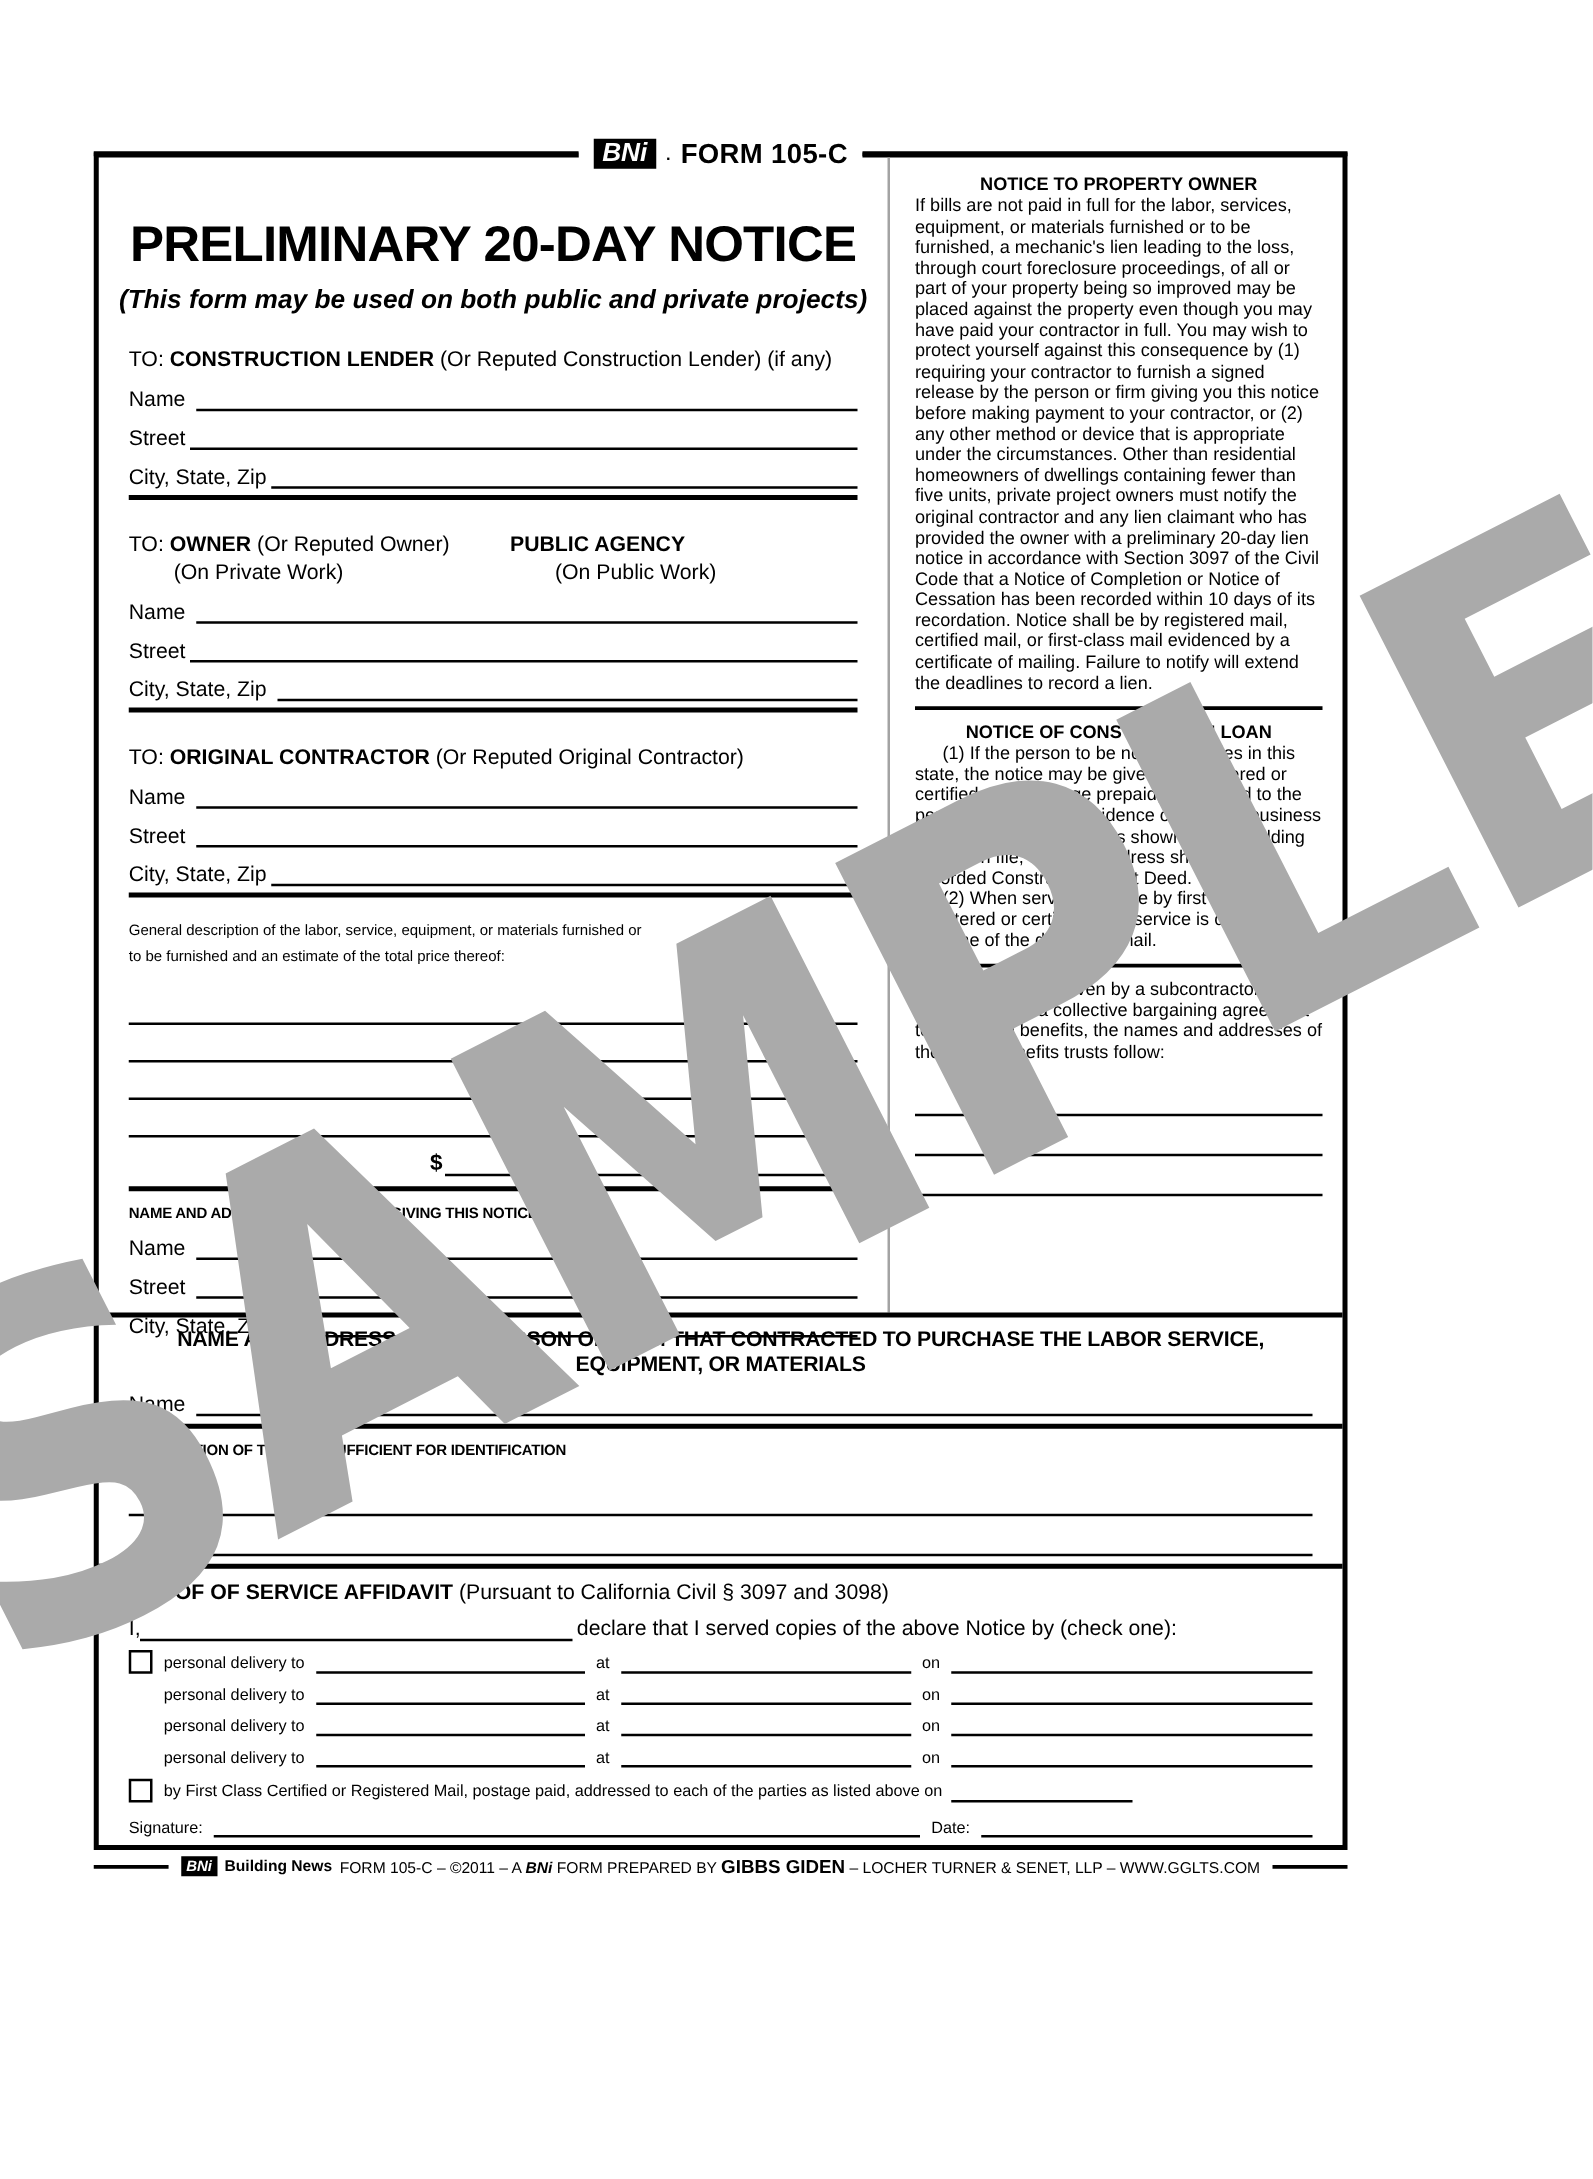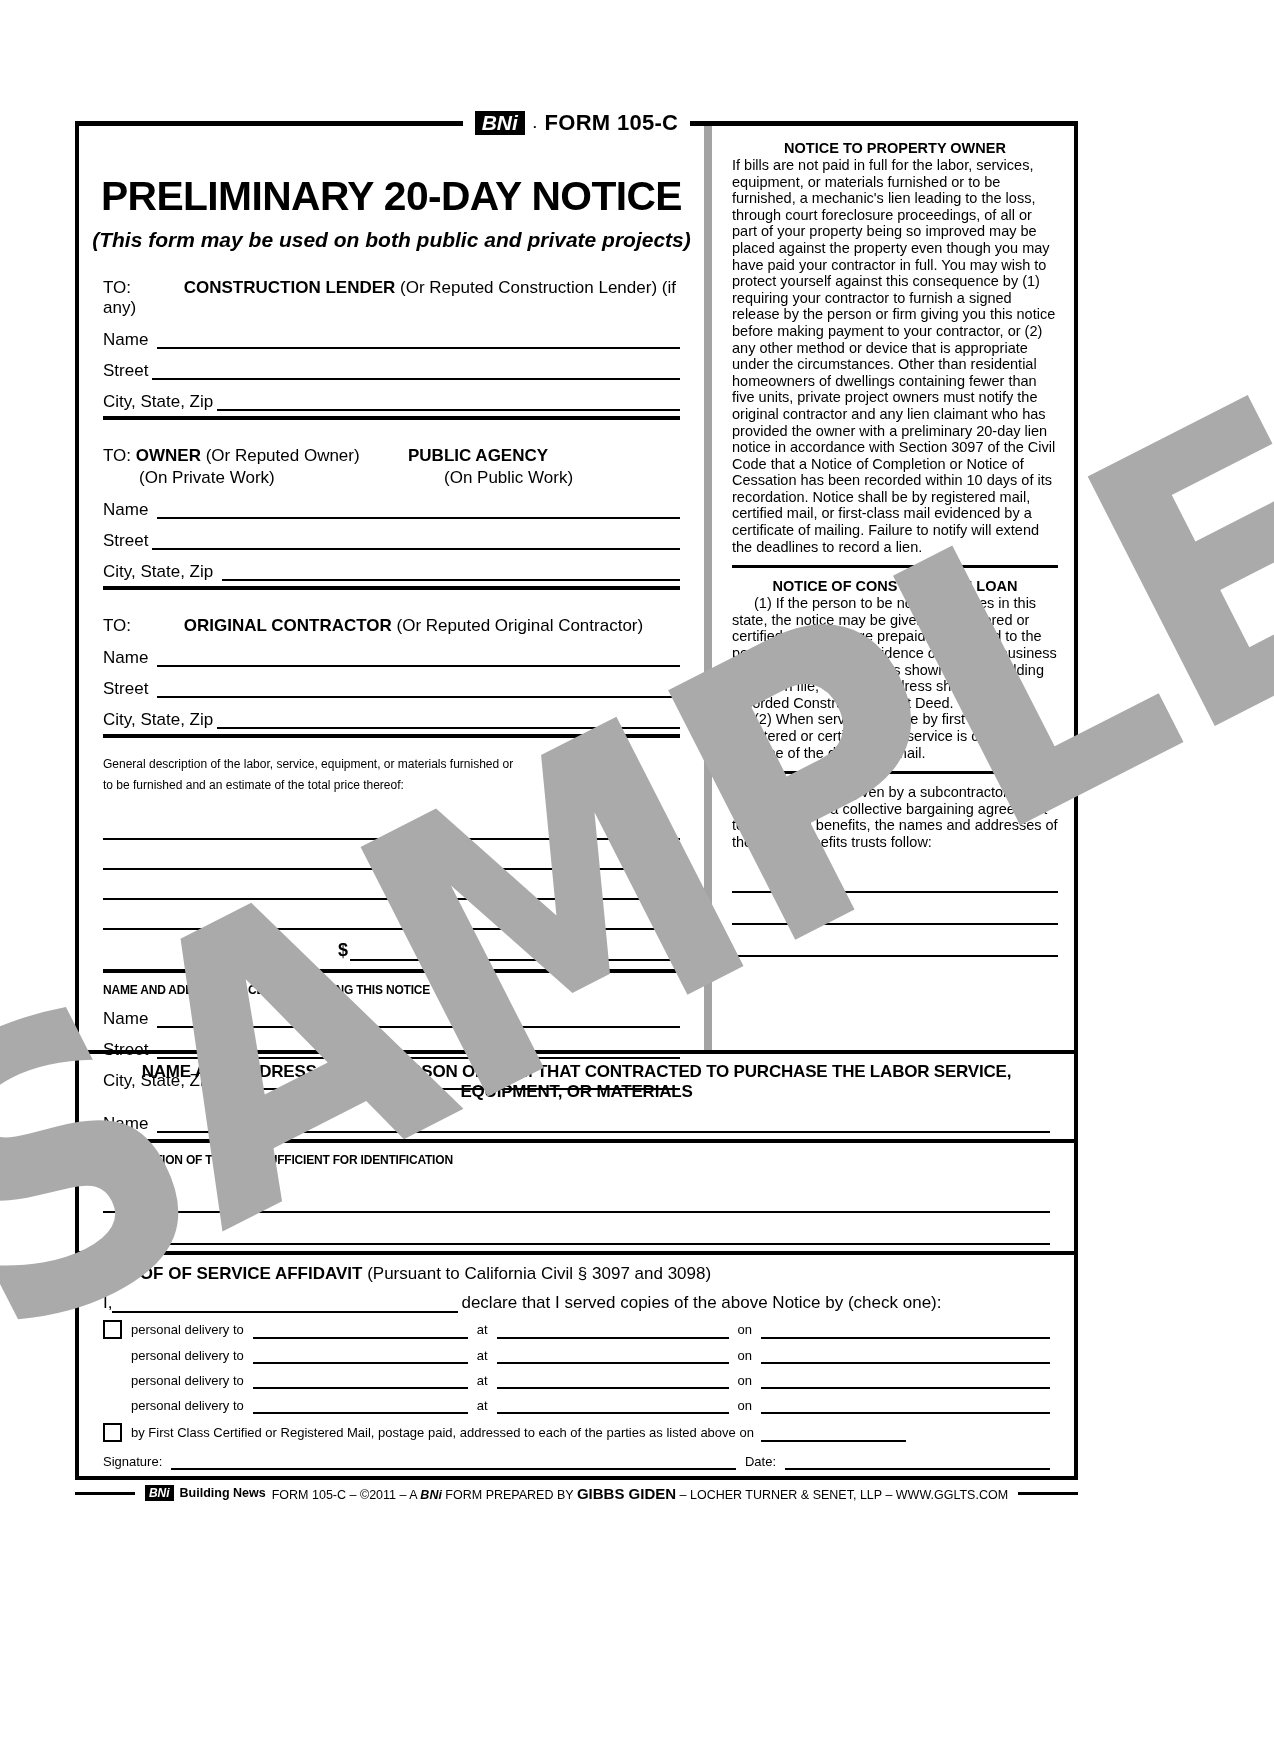--- a/index.html
+++ b/index.html
@@ -30,32 +30,32 @@
     display:inline-block;background:#000;color:#fff;font-weight:bold;
     font-style:italic;font-size:21px;letter-spacing:0px;padding:1px 7px 2px 7px;
     line-height:1.0;font-family:"Liberation Sans",sans-serif;
   }
   .bni-dot{font-size:13px;font-weight:bold;}
   .hdr-text{font-size:22px;font-weight:bold;letter-spacing:.3px;}
 
   
   .left-col{
     position:absolute;left:0;top:0;width:633px;height:924px;
-    box-sizing:border-box;border-right:8px solid #a3a3a3;
+    box-sizing:border-box;border-right:2px solid #a3a3a3;
   }
   .title-main{
     text-align:center;font-size:40px;font-weight:bold;letter-spacing:-0.6px;
     margin:48px 0 0 0;transform:scaleX(1.02);
   }
   .title-sub{
     text-align:center;font-size:21px;font-weight:bold;margin:9px 0 0 0;font-style:italic;
   }
   .blk{margin:0 24px;}
   .to-line{font-size:17px;margin-top:26px;}
-  .to-line b{font-weight:bold;margin-left:48px;}
+  .to-line b{font-weight:bold;}
   .to-row{display:flex;font-size:17px;margin-top:26px;}
   .to-row .c1{width:305px;}
   .to-row .c2{flex:1;font-weight:bold;}
   .to-sub{display:flex;font-size:17px;margin-top:2px;}
   .to-sub .c1{width:305px;padding-left:36px;}
   .to-sub .c2{flex:1;}
 
   .fld{display:flex;align-items:flex-end;margin-top:13px;font-size:17px;}
   .fld .lab{white-space:nowrap;padding-right:4px;line-height:18px;}
   .fld .ln{flex:1;border-bottom:2px solid #000;height:16px;}

